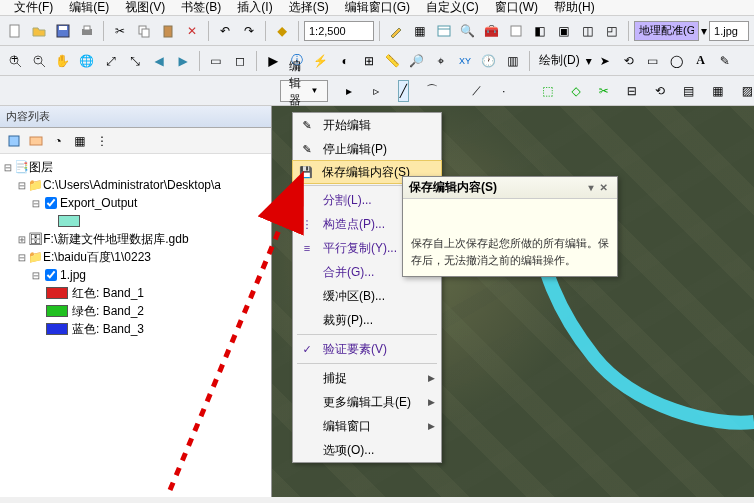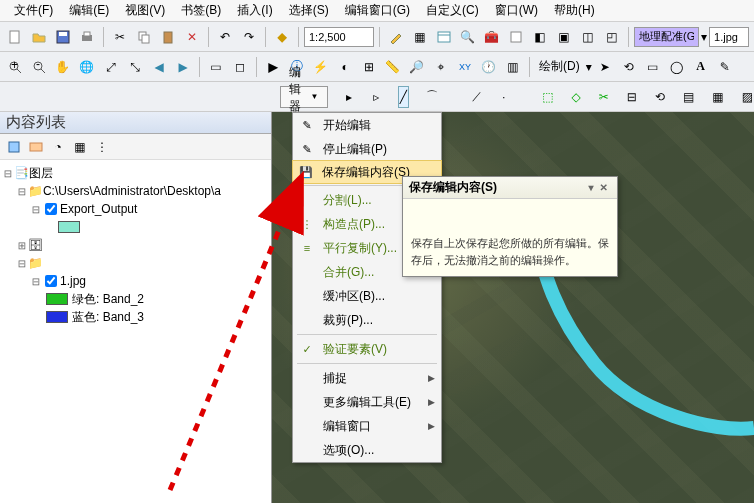--- a/index.html
+++ b/index.html
@@ -1,33 +1,33 @@
 <!DOCTYPE html>
 <html><head>
 <meta charset="utf-8">
 <style>
 * { margin: 0; padding: 0; box-sizing: border-box; font-family: "Microsoft YaHei", "SimSun", sans-serif; font-size: 12px; }
 body { width: 754px; height: 503px; background: #f0f0f0; overflow: hidden; position: relative; }
 
-.menubar { height: 22px; background: #f7f7f7; display: flex; align-items: center; padding-left: 8px; gap: 4px; border-bottom: 1px solid #d0d0d0; }
+.menubar { height: 16px; background: #f7f7f7; display: flex; align-items: center; padding-left: 8px; gap: 4px; border-bottom: 1px solid #d0d0d0; }
 .menubar span { padding: 2px 6px; cursor: default; }
 
 .toolbar { height: 30px; background: #eef0f3; border-bottom: 1px solid #ccc; display: flex; align-items: center; padding: 0 4px; gap: 2px; }
 .toolbar .sep { width: 1px; height: 20px; background: #bbb; margin: 0 3px; }
 .tbtn { width: 22px; height: 22px; display: flex; align-items: center; justify-content: center; border: 1px solid transparent; cursor: pointer; }
 .scale-input { width: 70px; height: 20px; border: 1px solid #999; padding: 0 4px; font-size: 11px; background: #fff; }
 .config-input { width: 65px; height: 20px; border: 1px solid #999; padding: 0 4px; font-size: 11px; background: #c4b5fd; }
 .jpg-input { width: 40px; height: 20px; border: 1px solid #999; padding: 0 4px; font-size: 11px; background: #fff; }
 
 .editor-bar { height: 30px; background: #eef0f3; border-bottom: 1px solid #ccc; display: flex; align-items: center; padding-left: 280px; gap: 16px; }
 .editor-btn { height: 22px; padding: 0 8px; border: 1px solid #999; background: #f8f8f8; display: flex; align-items: center; gap: 4px; cursor: pointer; font-size: 11px; }
 
 .main { display: flex; height: calc(100% - 112px); }
 .toc { width: 272px; background: #fff; border-right: 1px solid #999; display: flex; flex-direction: column; }
-.toc-title { height: 22px; background: linear-gradient(#e8eef8,#d4dff0); border-bottom: 1px solid #aaa; padding: 0 6px; display: flex; align-items: center; font-size: 15px; color: #333; }
+.toc-title { height: 22px; background: linear-gradient(#e8eef8,#d4dff0); border-bottom: 1px solid #aaa; padding: 0 6px; display: flex; align-items: center; font-size: 11px; color: #333; }
 .toc-tools { height: 26px; background: #f4f4f4; border-bottom: 1px solid #ddd; display: flex; align-items: center; padding: 0 4px; gap: 2px; }
 .toc-tools .tbtn { width: 20px; height: 20px; }
 .tree { padding: 4px 2px; overflow: auto; flex: 1; }
 .tree-node { display: flex; align-items: center; height: 18px; white-space: nowrap; }
 .tree-node .expander { width: 12px; text-align: center; color: #666; font-size: 10px; cursor: pointer; }
 .tree-node .cb { width: 12px; height: 12px; margin: 0 3px; }
 .tree-node .swatch { width: 22px; height: 12px; border: 1px solid #555; margin: 0 4px 0 2px; }
 .tree-node.indent1 { padding-left: 14px; }
 .tree-node.indent2 { padding-left: 28px; }
 .tree-node.indent3 { padding-left: 42px; }
@@ -40,21 +40,21 @@
 }
 .map-img::before { content:""; position:absolute; inset:0; background:
   repeating-linear-gradient(45deg, rgba(120,130,100,0.15) 0 20px, transparent 20px 60px),
   repeating-linear-gradient(-30deg, rgba(80,90,70,0.2) 0 15px, transparent 15px 50px);
 }
 .cyan-path { position: absolute; right: 0; bottom: 20px; width: 280px; height: 250px; }
 .cyan-path svg { width: 100%; height: 100%; }
 
 .dropdown { position: absolute; left: 292px; top: 112px; width: 150px; background: #f4f4f4; border: 1px solid #999; box-shadow: 2px 2px 4px rgba(0,0,0,0.3); z-index: 10; }
 .dd-item { height: 24px; display: flex; align-items: center; padding: 0 6px; gap: 8px; font-size: 12px; cursor: pointer; }
-.dd-item.disabled { color: #4d7c0f; }
+.dd-item.disabled { color: #4c1d95; }
 .dd-item.highlight { background: #fde8a8; border: 1px solid #e8c860; margin: -1px; padding: 0 5px; }
 .dd-item .dd-icon { width: 16px; height: 16px; display: flex; align-items: center; justify-content: center; font-size: 11px; }
 .dd-item .arrow { margin-left: auto; font-size: 9px; color: #555; }
 .dd-sep { height: 1px; background: #ccc; margin: 2px 4px; }
 
 .tooltip { position: absolute; left: 402px; top: 176px; width: 216px; background: #fffff0; border: 1px solid #888; box-shadow: 2px 2px 5px rgba(0,0,0,0.3); z-index: 11; }
 .tooltip-head { height: 22px; background: linear-gradient(#f8f8f0,#eeeee0); border-bottom: 1px solid #ccc; display: flex; align-items: center; padding: 0 6px; font-weight: bold; font-size: 11px; }
 .tooltip-head .spacer { flex: 1; }
 .tooltip-head .x { cursor: pointer; padding: 0 3px; color: #666; font-size: 10px; }
 .tooltip-body { padding: 8px; font-size: 11px; line-height: 1.5; color: #333; margin-top: 28px; }
@@ -243,26 +243,30 @@
       <div class="tree-node indent1"><span class="expander">⊟</span>📁 <span>C:\Users\Administrator\Desktop\a</span></div>
       <div class="tree-node indent2">
           <span class="expander">⊟</span>
           <input type="checkbox" class="cb" checked="" style="">
           <span>Export_Output</span>
         </div>
       <div class="tree-node indent3">
           <span class="expander"></span>
           <span class="swatch" style="background:#8ae8d0"></span>
         </div>
-      <div class="tree-node indent1"><span class="expander">⊞</span>🗄 </div>
-      <div class="tree-node indent1"><span class="expander">⊟</span>📁 </div>
+      <div class="tree-node indent1"><span class="expander">⊞</span>🗄 <span>F:\新建文件地理数据库.gdb</span></div>
+      <div class="tree-node indent1"><span class="expander">⊟</span>📁 <span>E:\baidu百度\1\0223</span></div>
       <div class="tree-node indent2">
           <span class="expander">⊟</span>
           <input type="checkbox" class="cb" checked="" style="">
           <span>1.jpg</span>
+        </div>
+      <div class="tree-node indent3">
+          <span class="swatch" style="background:#d92020"></span>
+          <span>红色: Band_1</span>
         </div>
       <div class="tree-node indent3">
           <span class="swatch" style="background:#20c020"></span>
           <span>绿色: Band_2</span>
         </div>
       <div class="tree-node indent3">
           <span class="swatch" style="background:#2030e0"></span>
           <span>蓝色: Band_3</span>
         </div>
     </div>

